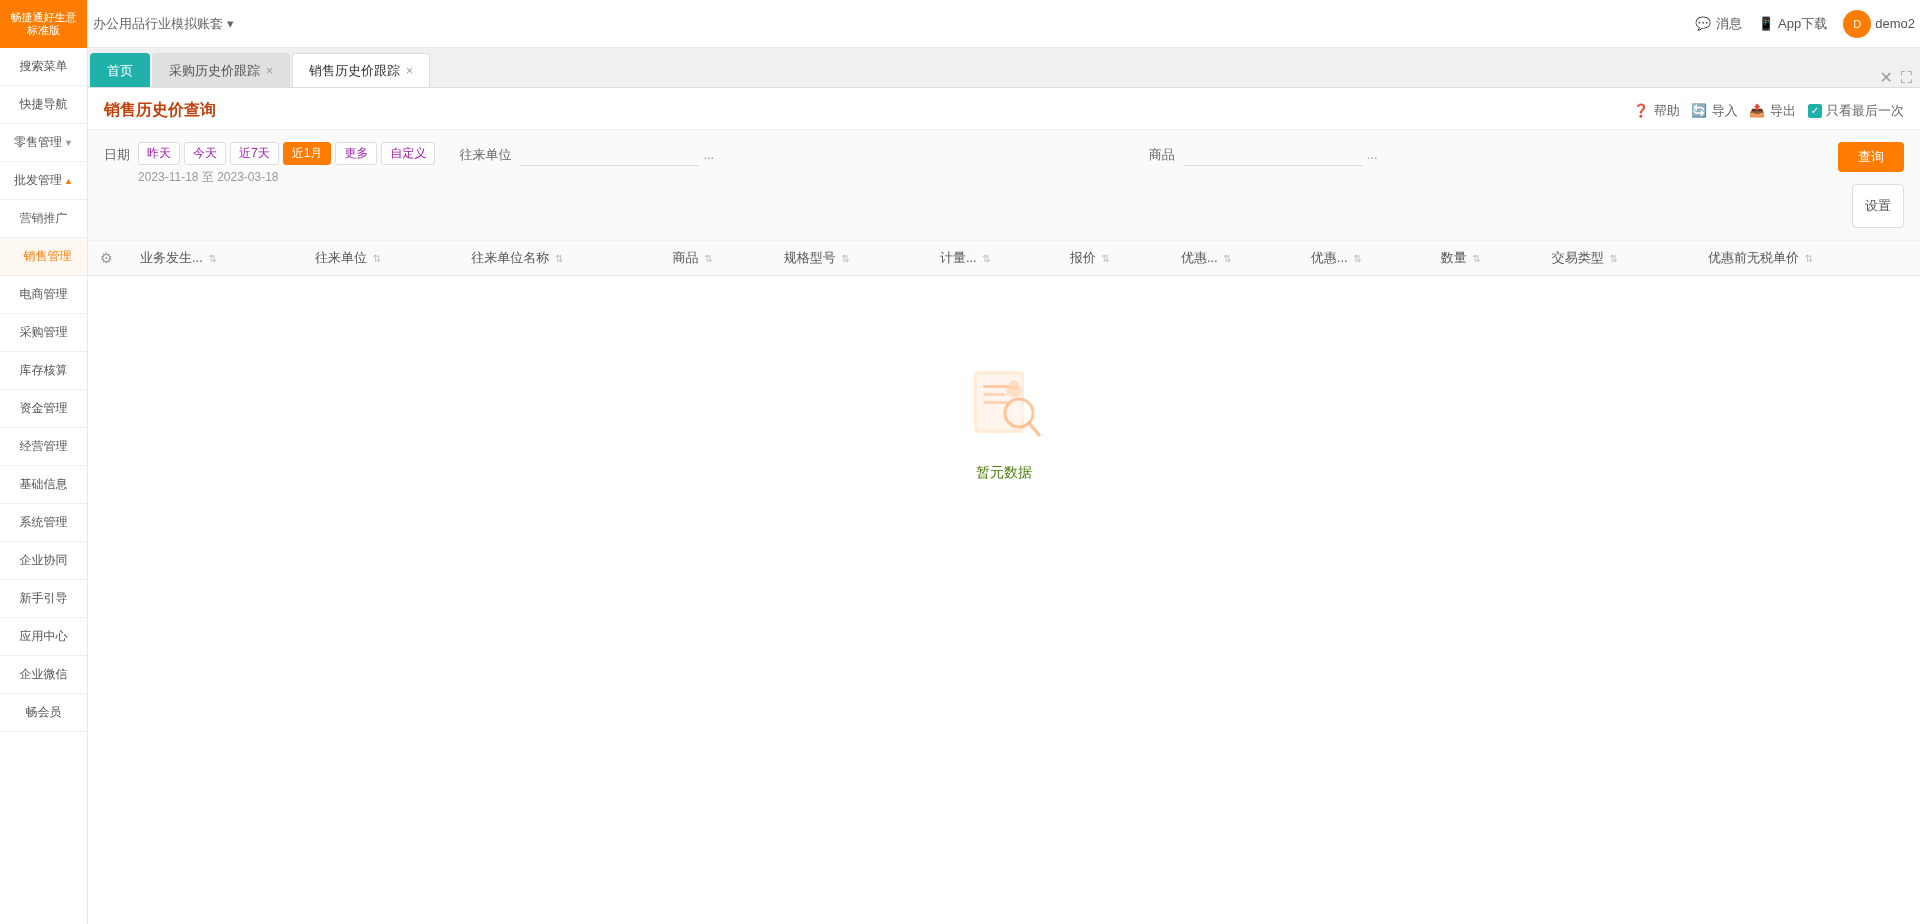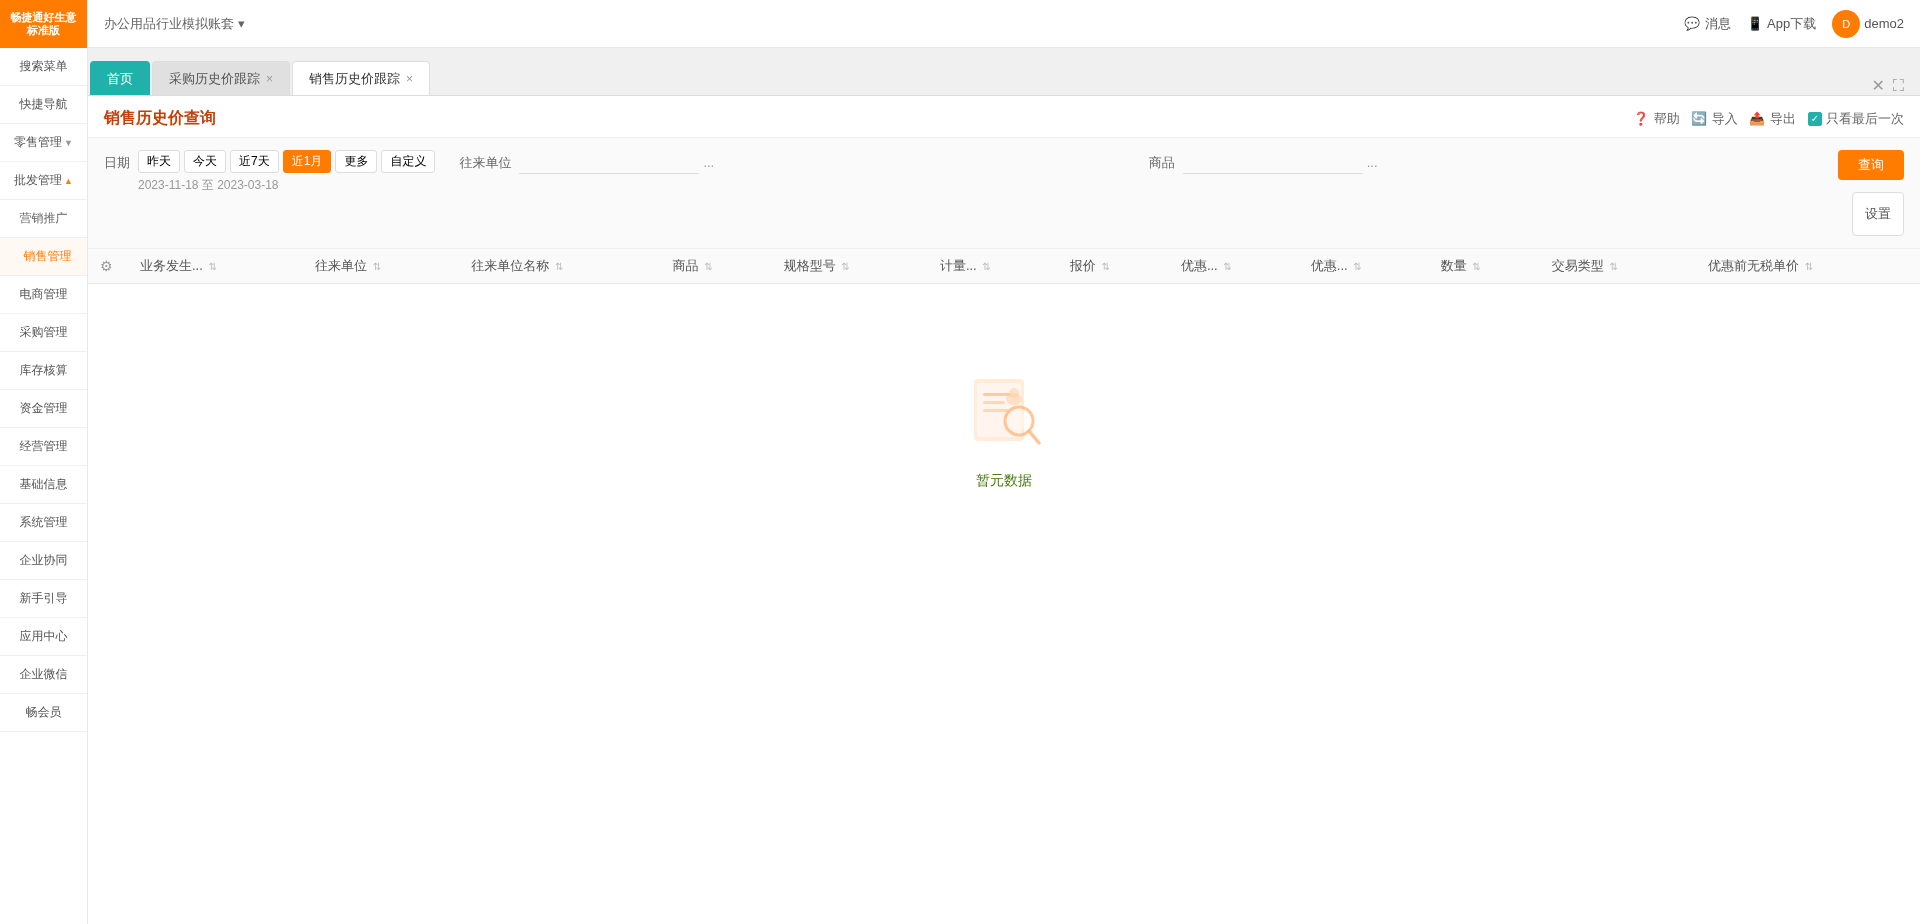--- a/index.html
+++ b/index.html
@@ -1,39 +1,39 @@
 <!DOCTYPE html>
 <html><head>
   <meta charset="utf-8">
   <style>
     * { margin: 0; padding: 0; box-sizing: border-box; }
     body { font-family: 'Microsoft YaHei', sans-serif; font-size: 13px; background: #f5f5f5; color: #333; display: flex; height: 924px; overflow: hidden; }
 
     
     .sidebar { width: 88px; background: #fff; border-right: 1px solid #e8e8e8; display: flex; flex-direction: column; align-items: center; padding-top: 0; flex-shrink: 0; }
     .sidebar-logo { width: 100%; background: #ff7c00; padding: 8px; display: flex; flex-direction: column; align-items: center; justify-content: center; height: 48px; }
-    .sidebar-logo-text { color: #fff; font-size: 11px; font-weight: bold; line-height: 1.2; text-align: center; }
+    .sidebar-logo-text { color: #fff; font-size: 11px; font-weight: normal; line-height: 1.2; text-align: center; }
     .sidebar-item { width: 100%; padding: 10px 4px; display: flex; flex-direction: column; align-items: center; cursor: pointer; color: #555; font-size: 12px; border-bottom: 1px solid #f0f0f0; }
     .sidebar-item-with-arrow { display: flex; align-items: center; gap: 2px; }
     .arrow-down { font-size: 9px; color: #999; }
     .arrow-up { font-size: 9px; color: #ff7c00; }
 
     
     .main { flex: 1; display: flex; flex-direction: column; overflow: hidden; }
 
     
-    .topbar { height: 48px; background: #fff; border-bottom: 1px solid #e8e8e8; display: flex; align-items: center; padding: 0 16px; gap: 24px; }
+    .topbar { height: 48px; background: #fff; border-bottom: 1px solid #e8e8e8; display: flex; align-items: center; padding: 0 5px; gap: 24px; }
     .topbar-title { font-size: 13px; color: #666; flex: 1; display: flex; align-items: center; gap: 4px; }
     .topbar-dropdown { font-size: 13px; color: #666; cursor: pointer; }
     .topbar-actions { display: flex; align-items: center; gap: 16px; color: #555; font-size: 13px; }
     .topbar-action { display: flex; align-items: center; gap: 4px; cursor: pointer; }
     .user-avatar { width: 28px; height: 28px; border-radius: 50%; background: #ff7c00; display: flex; align-items: center; justify-content: center; color: #fff; font-size: 11px; }
 
     
-    .tabbar { height: 48px; background: #f0f0f0; display: flex; align-items: flex-end; padding: 0 16px 0 0; border-bottom: 1px solid #ddd; }
+    .tabbar { height: 40px; background: #f0f0f0; display: flex; align-items: flex-end; padding: 0 8px 0 0; border-bottom: 1px solid #ddd; }
     .tab { height: 34px; padding: 0 16px; display: flex; align-items: center; gap: 6px; cursor: pointer; font-size: 13px; color: #555; background: #e0e0e0; border-radius: 4px 4px 0 0; margin-left: 2px; border: 1px solid #ddd; border-bottom: none; }
     .tab.active { background: #fff; color: #333; font-weight: 500; border-color: #ddd; }
     .tab-close { font-size: 12px; color: #999; cursor: pointer; }
     .tab-home { background: #20b2aa; color: #fff; border-color: #20b2aa; }
 
     
     .content { flex: 1; background: #fff; overflow: auto; }
 
     
     .page-header { padding: 12px 16px 8px; border-bottom: 1px solid #f0f0f0; display: flex; align-items: center; justify-content: space-between; }
@@ -42,21 +42,21 @@
     .header-action { display: flex; align-items: center; gap: 4px; cursor: pointer; }
     .checkbox-label { display: flex; align-items: center; gap: 4px; font-size: 13px; cursor: pointer; }
     .checkbox-checked { width: 14px; height: 14px; background: #20b2aa; border: 1px solid #20b2aa; border-radius: 2px; display: flex; align-items: center; justify-content: center; color: #fff; font-size: 10px; }
 
     
     .filter-bar { padding: 12px 16px; background: #fafafa; border-bottom: 1px solid #f0f0f0; display: flex; align-items: flex-start; gap: 24px; flex-wrap: wrap; }
     .filter-group { display: flex; align-items: flex-start; gap: 8px; }
     .filter-label { color: #666; font-size: 13px; white-space: nowrap; padding-top: 4px; }
     .filter-content { display: flex; flex-direction: column; gap: 4px; }
     .date-btns { display: flex; align-items: center; gap: 4px; }
-    .date-btn { padding: 2px 8px; border-radius: 3px; border: 1px solid #ddd; background: #fff; cursor: pointer; font-size: 12px; color: #000000; }
+    .date-btn { padding: 2px 8px; border-radius: 3px; border: 1px solid #ddd; background: #fff; cursor: pointer; font-size: 12px; color: #a21caf; }
     .date-btn.active { background: #ff7c00; color: #fff; border-color: #ff7c00; }
     .date-range { font-size: 12px; color: #999; }
     .filter-input-group { display: flex; align-items: center; gap: 4px; flex: 1; min-width: 200px; }
     .filter-input { border: none; border-bottom: 1px solid #ddd; padding: 4px 0; font-size: 13px; color: #333; background: transparent; outline: none; min-width: 180px; }
     .filter-dots { color: #999; cursor: pointer; font-size: 13px; }
     .query-btn { background: #ff7c00; color: #fff; border: none; padding: 6px 20px; border-radius: 4px; cursor: pointer; font-size: 13px; }
     .settings-btn { border: 1px solid #ddd; background: #fff; color: #555; padding: 12px 12px; border-radius: 4px; cursor: pointer; font-size: 13px; }
     .filter-right { margin-left: auto; display: flex; flex-direction: column; align-items: flex-end; gap: 12px; }
 
     

